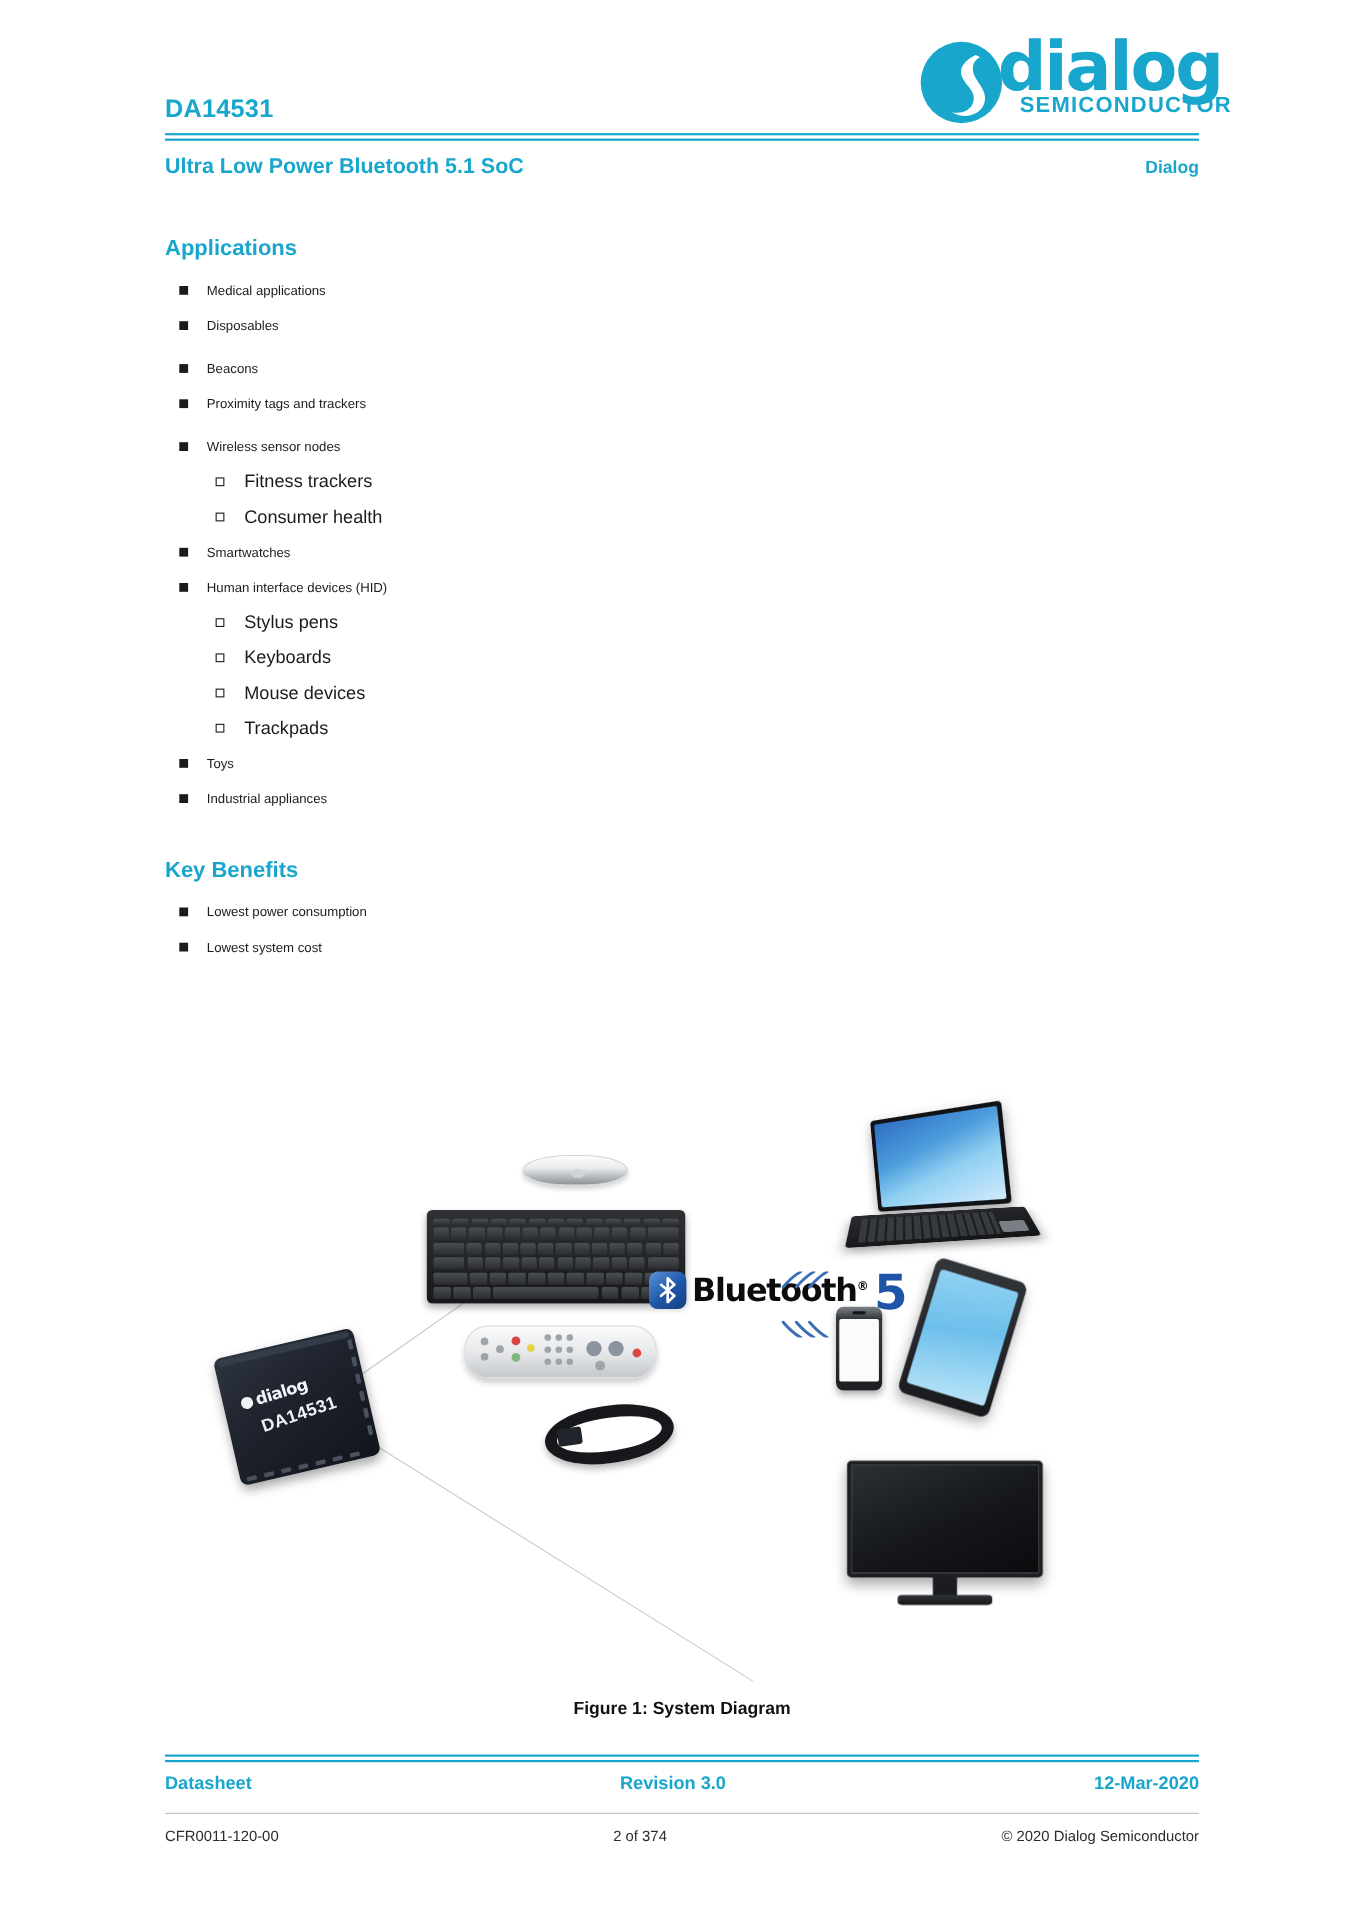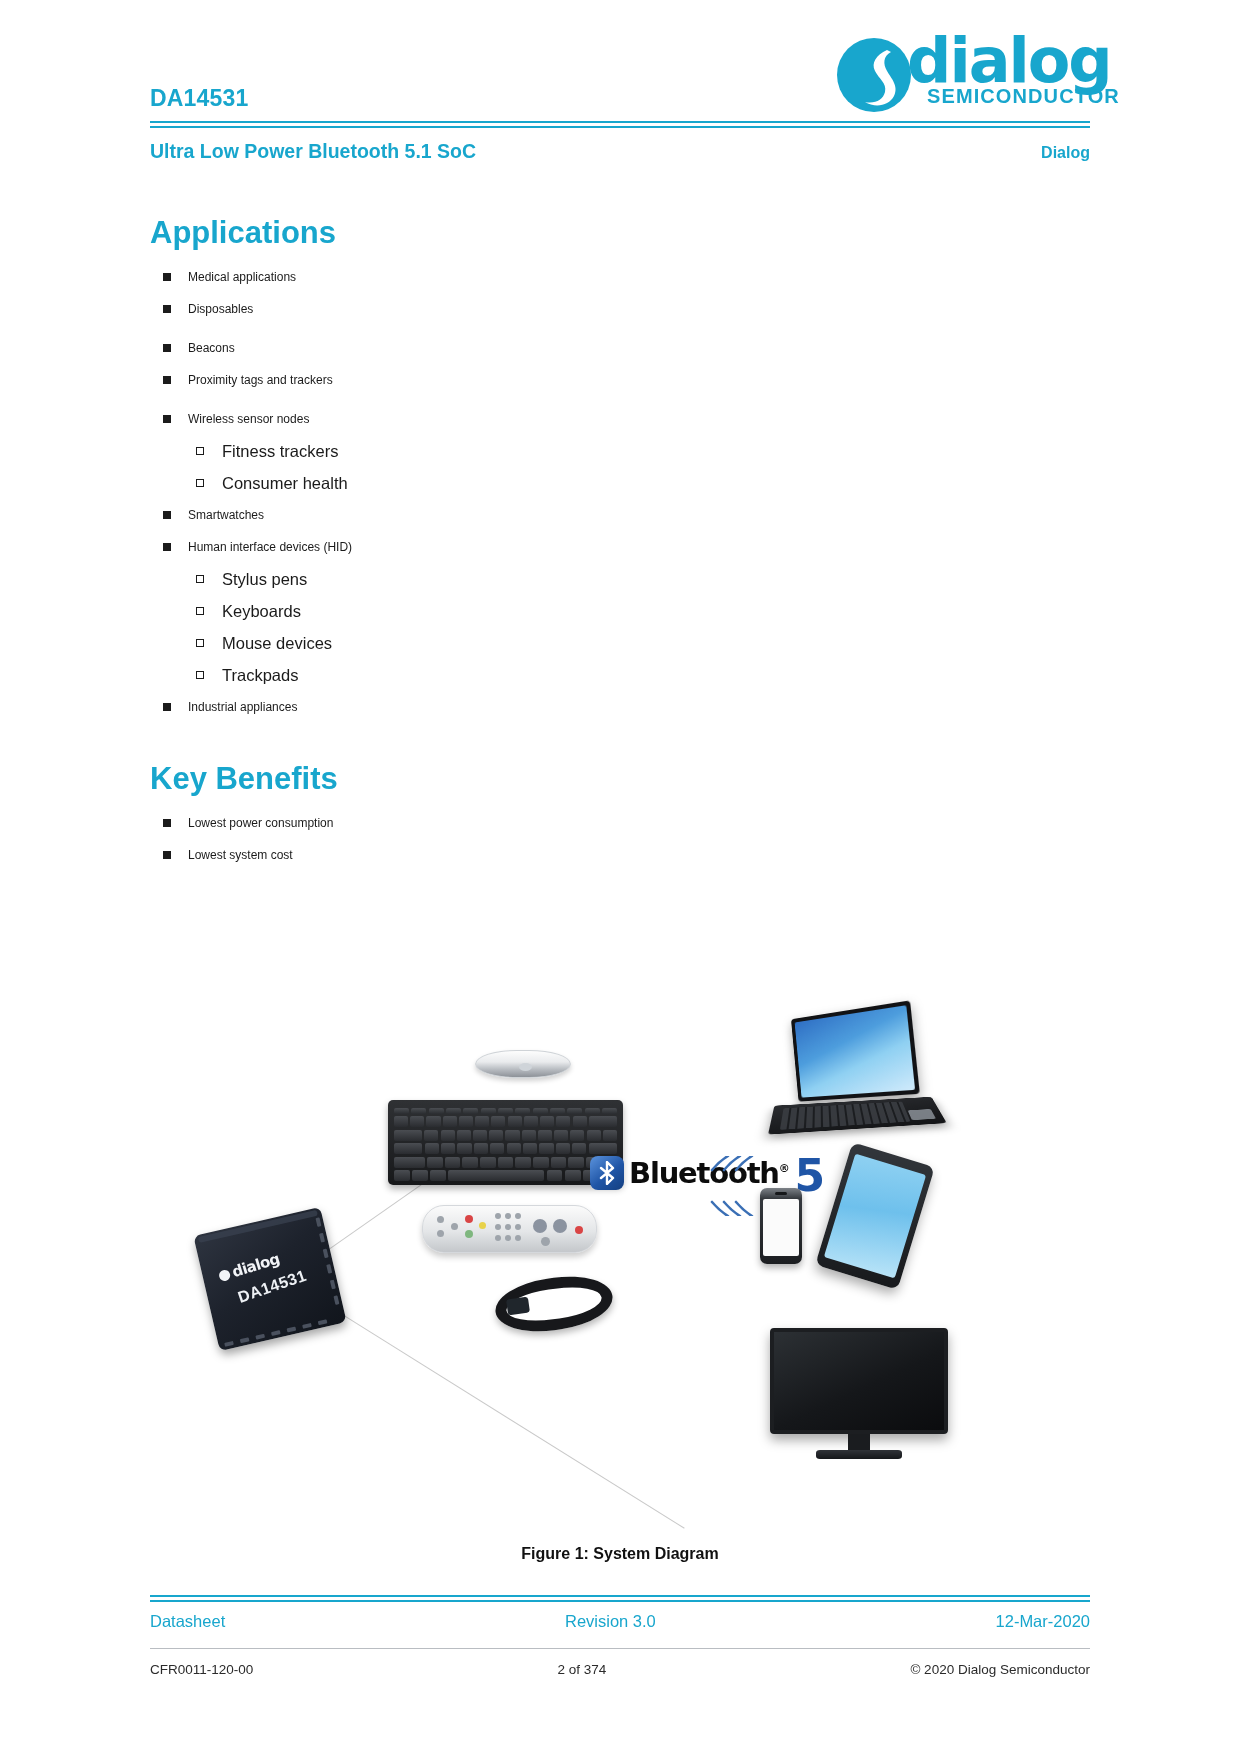--- a/index.html
+++ b/index.html
@@ -80,21 +80,21 @@
   .subtitle {
     font-size: 19.5px; font-weight: bold; color: #18a6cd;
   }
   .status {
     font-size: 16px; font-weight: bold; color: #18a6cd;
   }
 
   
   .content { position: absolute; left: 150px; top: 215px; width: 940px; }
   h2.section {
-    font-size: 31px;
+    font-size: 20px;
     font-weight: bold;
     color: #18a6cd;
     margin-bottom: 16px;
   }
   .kb-head { margin-top: 44px; }
   .sd-head { margin-top: 42px; }
 
   ul.bullets { list-style: none; }
   ul.bullets li {
     position: relative;
@@ -387,21 +387,21 @@
   }
   .footer-rule-top .r1, .footer-rule-top .r2 {
     position: absolute; left: 0; width: 100%; height: 2px; background: #18a6cd;
   }
   .footer-rule-top .r1 { top: 0; }
   .footer-rule-top .r2 { top: 5px; }
 
   .footer-main {
     position: absolute; left: 150px; top: 1612px; width: 940px;
     display: flex; justify-content: space-between;
-    font-size: 16.5px; font-weight: normal; color: #18a6cd;
+    font-size: 16.5px; font-weight: bold; color: #18a6cd;
   }
   .footer-rule-bot {
     position: absolute; left: 150px; top: 1648px; width: 940px;
     height: 1px; background: #b9bdc2;
   }
   .footer-meta {
     position: absolute; left: 150px; top: 1662px; width: 940px;
     display: flex; justify-content: space-between;
     font-size: 13.5px; color: #2b2b2b;
   }
@@ -449,20 +449,21 @@
       <li class="gap-after"><span class="sq"></span><span>Proximity tags and trackers</span></li>
       <li><span class="sq"></span><span>Wireless sensor nodes</span></li>
       <li class="sub"><span class="sq"></span><span>Fitness trackers</span></li>
       <li class="sub gap-after"><span class="sq"></span><span>Consumer health</span></li>
       <li><span class="sq"></span><span>Smartwatches</span></li>
       <li><span class="sq"></span><span>Human interface devices (HID)</span></li>
       <li class="sub"><span class="sq"></span><span>Stylus pens</span></li>
       <li class="sub"><span class="sq"></span><span>Keyboards</span></li>
       <li class="sub"><span class="sq"></span><span>Mouse devices</span></li>
       <li class="sub"><span class="sq"></span><span>Trackpads</span></li>
+      <li><span class="sq"></span><span>Toys</span></li>
       <li><span class="sq"></span><span>Industrial appliances</span></li>
     </ul>
 
     <h2 class="section kb-head">Key Benefits</h2>
     <ul class="bullets">
       <li><span class="sq"></span><span>Lowest power consumption</span></li>
       <li><span class="sq"></span><span>Lowest system cost</span></li>
     </ul>
 
   </div>

